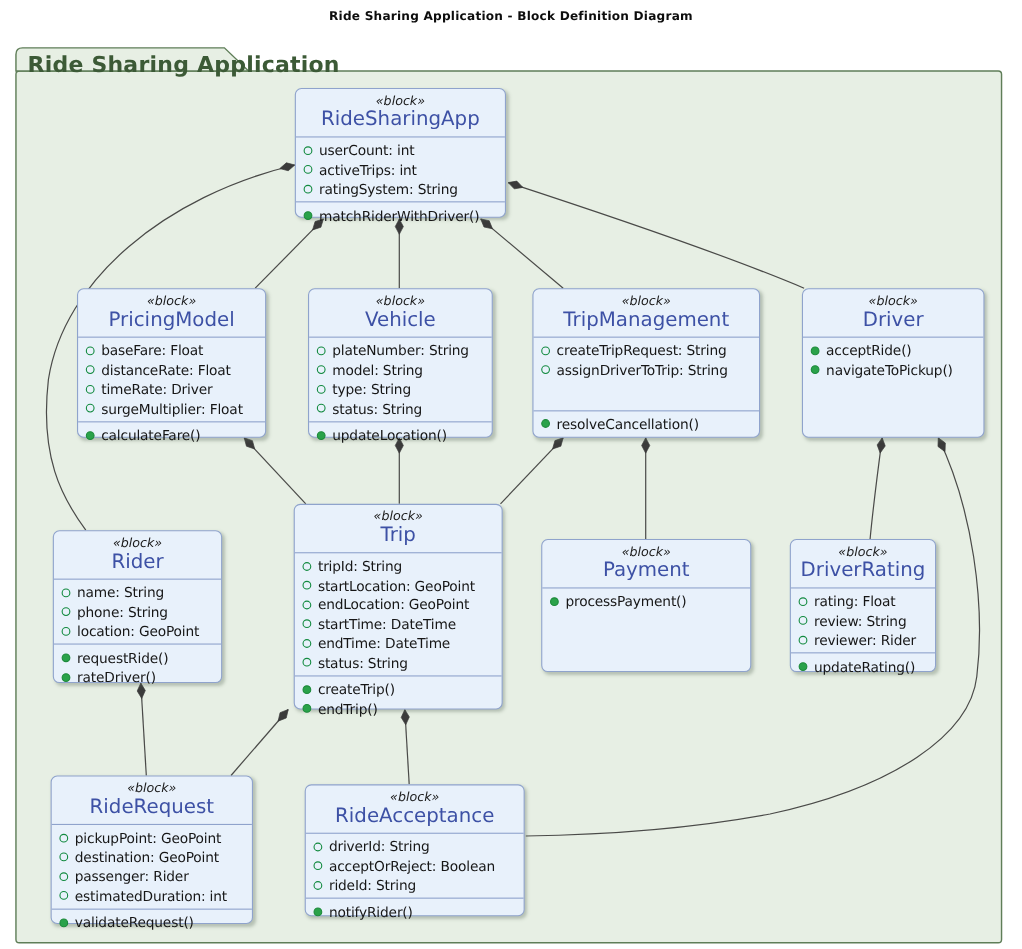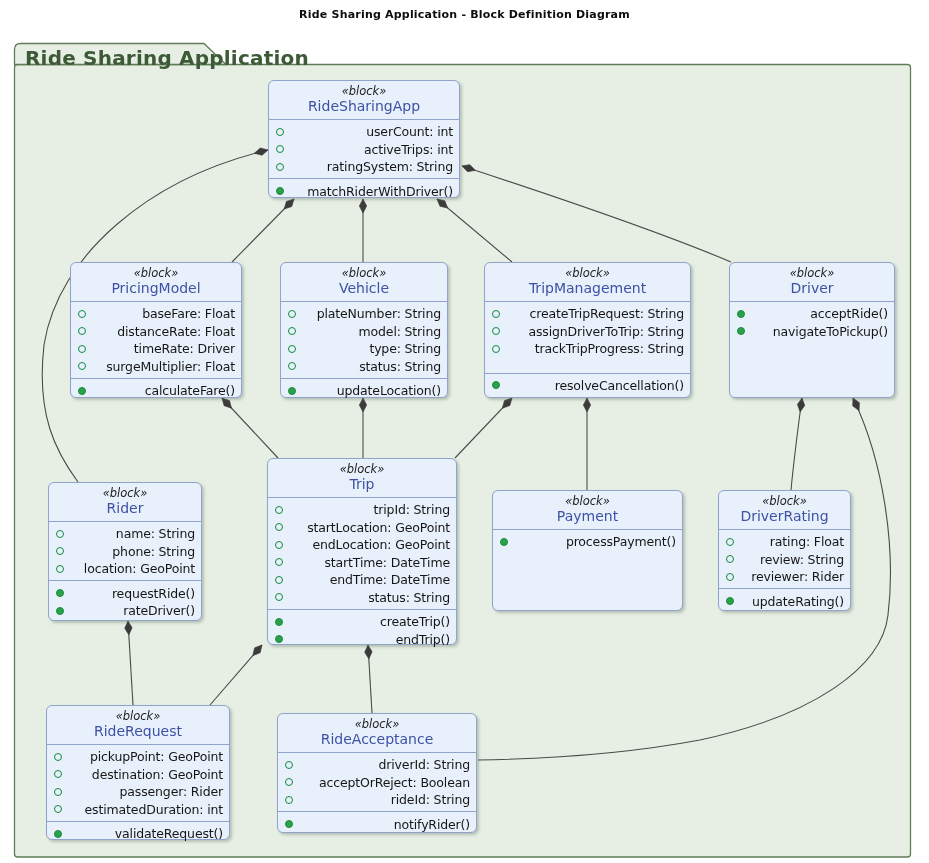--- a/index.html
+++ b/index.html
@@ -21,26 +21,26 @@
   .block{
     position:absolute;display:flex;flex-direction:column;box-sizing:border-box;
     background:#e8f1fb;border:1px solid #8fa3cc;border-radius:6px;
     box-shadow:2px 2px 3px rgba(90,105,90,.35);
     color:#161616;
   }
   .block-header{
     text-align:center;padding:3px 4px 3px;border-bottom:1px solid #8fa3cc;line-height:1.25;
   }
   .stereotype{font-size:11.5px;font-style:italic;color:#1c1c1c;}
-  .block-name{font-size:14px;color:#3d51a5;}
+  .block-name{font-size:18px;color:#3d51a5;}
   .compartment{padding:3px 6px 3px 7px;box-sizing:border-box;}
   .compartment.attrs{flex:1;border-bottom:1px solid #8fa3cc;}
   .member-row{
     display:flex;align-items:center;gap:6px;height:17.5px;
-    font-size:12.5px;white-space:nowrap;letter-spacing:-.15px;justify-content:space-between;
+    font-size:12.5px;white-space:nowrap;letter-spacing:-.15px;
   }
   .member-icon{flex:0 0 auto;width:6px;height:6px;border-radius:50%;box-sizing:content-box;}
   .field-icon{border:1.4px solid #128a3f;background:transparent;}
   .method-icon{border:1.4px solid #1d8a3b;background:#2aa24a;}
   .member-label{color:#161616;}
 </style>
 </head>
 <body>
 
 <div id="stage">
@@ -171,24 +171,20 @@
         </div>
         <div class="compartment attrs">
           <div class="member-row">
             <span class="member-icon field-icon"></span>
             <span class="member-label">createTripRequest: String</span>
           </div>
           <div class="member-row">
             <span class="member-icon field-icon"></span>
             <span class="member-label">assignDriverToTrip: String</span>
           </div>
-          <div class="member-row">
-            <span class="member-icon field-icon"></span>
-            <span class="member-label">trackTripProgress: String</span>
-          </div>
         </div>
         <div class="compartment ops">
           <div class="member-row">
             <span class="member-icon method-icon"></span>
             <span class="member-label">resolveCancellation()</span>
           </div>
         </div>
       </div>
       <div class="block" style="left: 729px; top: 262px; width: 166px; height: 136px;">
         <div class="block-header">

